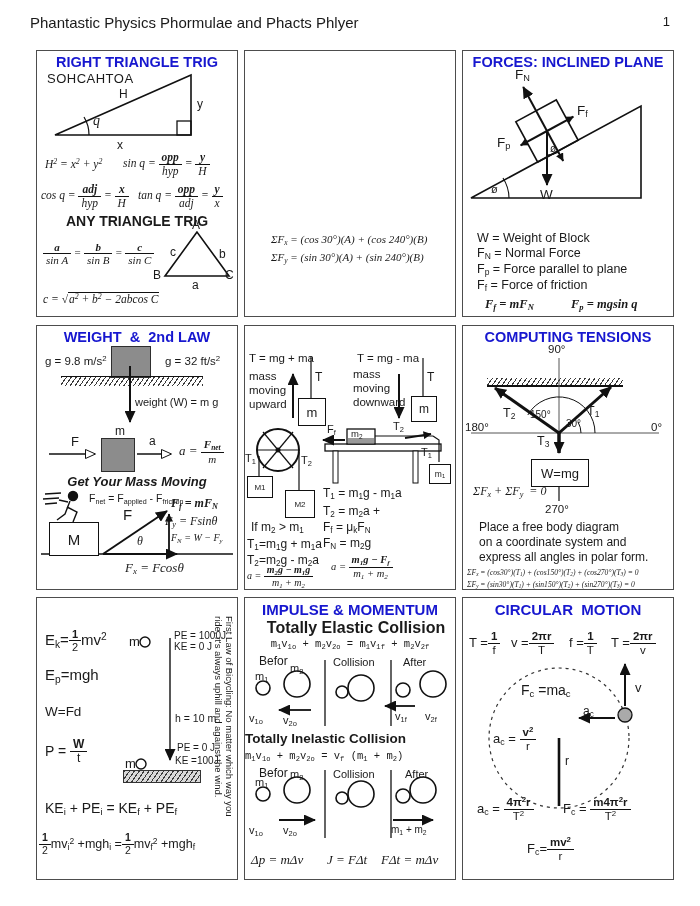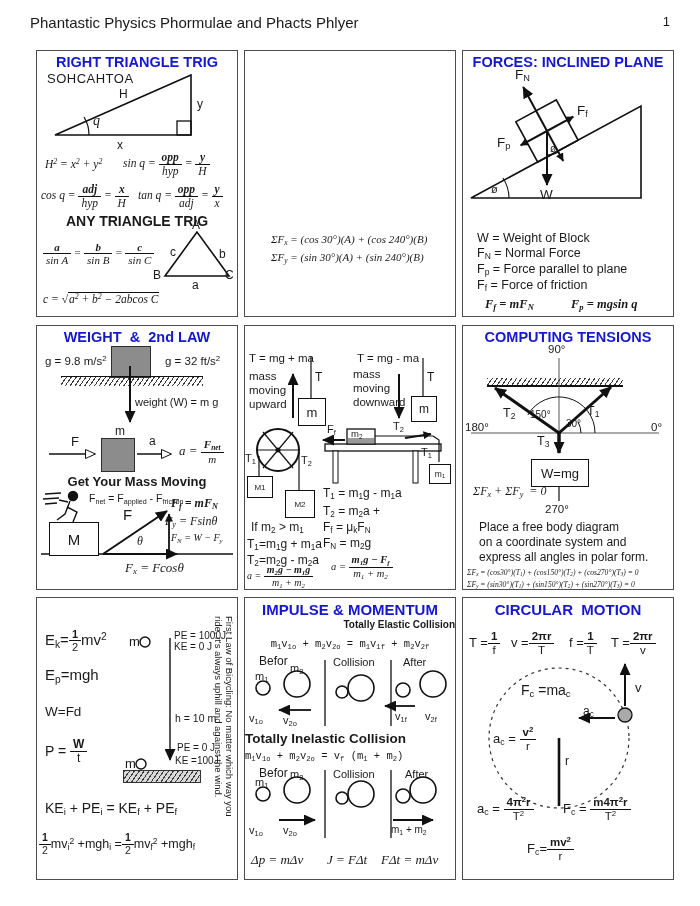--- a/index.html
+++ b/index.html
@@ -4,21 +4,21 @@
 <style>
   html,body{margin:0;padding:0;background:#fff;}
   .page{position:relative;width:700px;height:906px;background:#fff;font-family:"Liberation Sans",sans-serif;color:#1a1a1a;overflow:hidden;}
   .ab{position:absolute;white-space:pre;}
   .pre{white-space:pre-line;}
   .panel{position:absolute;border:1px solid #4d4d4d;background:#fff;overflow:hidden;}
   .t{position:absolute;left:0;right:0;top:3px;text-align:center;font-weight:bold;font-size:14.5px;color:#1717cf;white-space:pre;}
   .ser{font-family:"Liberation Serif",serif;font-style:italic;}
   .mono{font-family:"Liberation Mono",monospace;}
   .b{font-weight:bold;}
-  .i{}
+  .i{font-style:italic;}
   sub{font-size:68%;vertical-align:-0.25em;}
   sup{font-size:68%;vertical-align:0.45em;}
   .fr{display:inline-block;vertical-align:middle;text-align:center;}
   .fr>.n{display:block;border-bottom:1px solid #111;padding:0 3px;line-height:1.12;font-weight:bold;}
   .fr>.d{display:block;padding:0 3px;line-height:1.12;}
   .rad{border-top:1px solid #111;padding:0 1px;}
   .lay{position:absolute;left:0;top:0;}
   .bx{position:absolute;border:1.5px solid #111;background:#fff;display:flex;align-items:center;justify-content:center;}
   .hatch{position:absolute;background:repeating-linear-gradient(125deg,#3a3a3a 0 1px,transparent 1px 4px);}
   .gray{background:#8c8c8c;border:1px solid #2e2e2e;}
@@ -267,21 +267,21 @@
     <span class="ab" style="left:88px;top:158px;font-size:13px">m</span>
     <span class="ab" style="left:138px;top:157px;font-size:10px">KE =100J</span>
     <div class="hatch" style="left:86px;top:172px;width:76px;height:11px;border:1px solid #333;background-color:#d9d9d9"></div>
     <div class="ab vtext" style="right:2px;top:18px;height:256px"><span style="display:block">First Law of Bicycling: No matter which way you</span><span style="display:block">ride, it's always uphill and against the wind.</span></div>
     <span class="ab" style="left:8px;top:202px;font-size:14px">KE<sub>i</sub> + PE<sub>i</sub> = KE<sub>f</sub> + PE<sub>f</sub></span>
     <span class="ab" style="left:2px;top:234px;font-size:12.5px"><span class="fr" style="font-size:10.5px"><span class="n">1</span><span class="d">2</span></span><span>mv<sub>i</sub><sup>2</sup> +mgh<sub>i</sub> =</span><span class="fr" style="font-size:10.5px"><span class="n">1</span><span class="d">2</span></span><span>mv<sub>f</sub><sup>2</sup> +mgh<sub>f</sub></span></span>
   </section>
 
   <section class="panel" style="left:244px;top:597px;width:210px;height:281px">
     <div class="t" style="font-size:15px">IMPULSE &amp; MOMENTUM</div>
-    <div class="ab b" style="left:12px;right:0;top:21px;text-align:right;font-size:10px">Totally Elastic Collision</div>
+    <div class="ab b" style="left:12px;right:0;top:21px;text-align:center;font-size:16px">Totally Elastic Collision</div>
     <div class="ab mono" style="left:0;right:0;top:40px;text-align:center;font-size:10.5px">m<sub>1</sub>v<sub>1o</sub> + m<sub>2</sub>v<sub>2o</sub> = m<sub>1</sub>v<sub>1f</sub> + m<sub>2</sub>v<sub>2f</sub></div>
     <svg class="lay" width="210" height="281">
       <line x1="80" y1="62" x2="80" y2="128" stroke="#111" stroke-width="1.3"></line>
       <line x1="146" y1="62" x2="146" y2="128" stroke="#111" stroke-width="1.3"></line>
       <circle cx="18" cy="90" r="7" fill="none" stroke="#111" stroke-width="1.6"></circle>
       <circle cx="52" cy="86" r="13" fill="none" stroke="#111" stroke-width="1.6"></circle>
       <line x1="66" y1="112" x2="34" y2="112" stroke="#111" stroke-width="1.8" marker-end="url(#afb)"></line>
       <circle cx="97" cy="94" r="6" fill="none" stroke="#111" stroke-width="1.6"></circle>
       <circle cx="116" cy="90" r="13" fill="none" stroke="#111" stroke-width="1.6"></circle>
       <circle cx="158" cy="92" r="7" fill="none" stroke="#111" stroke-width="1.6"></circle>

